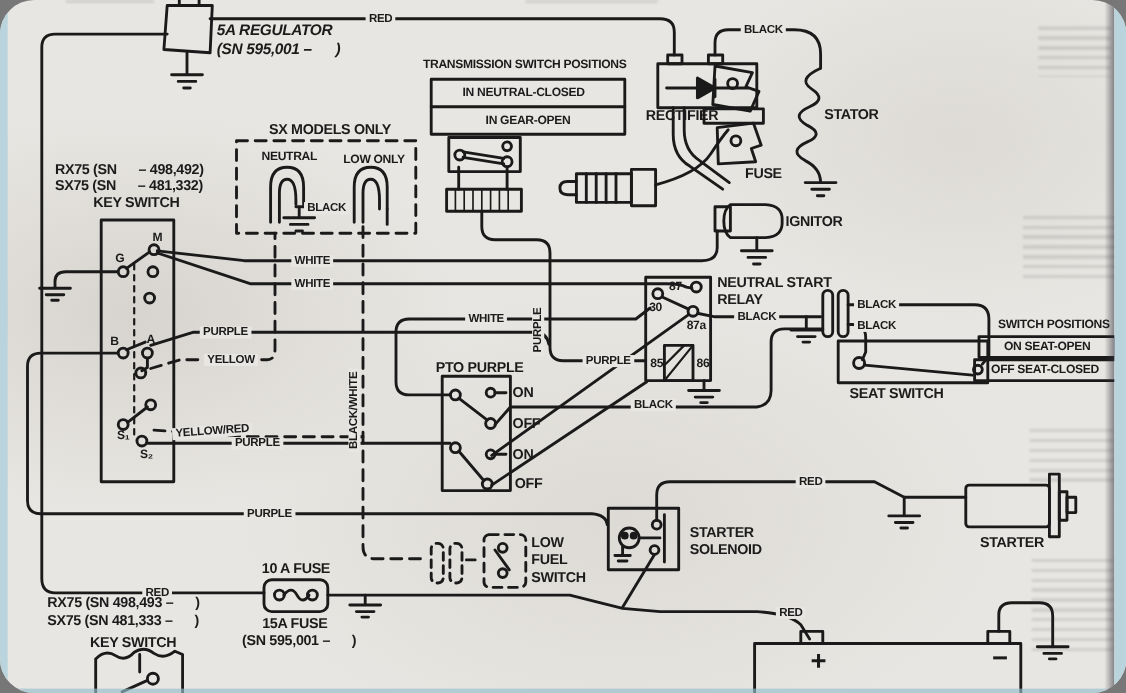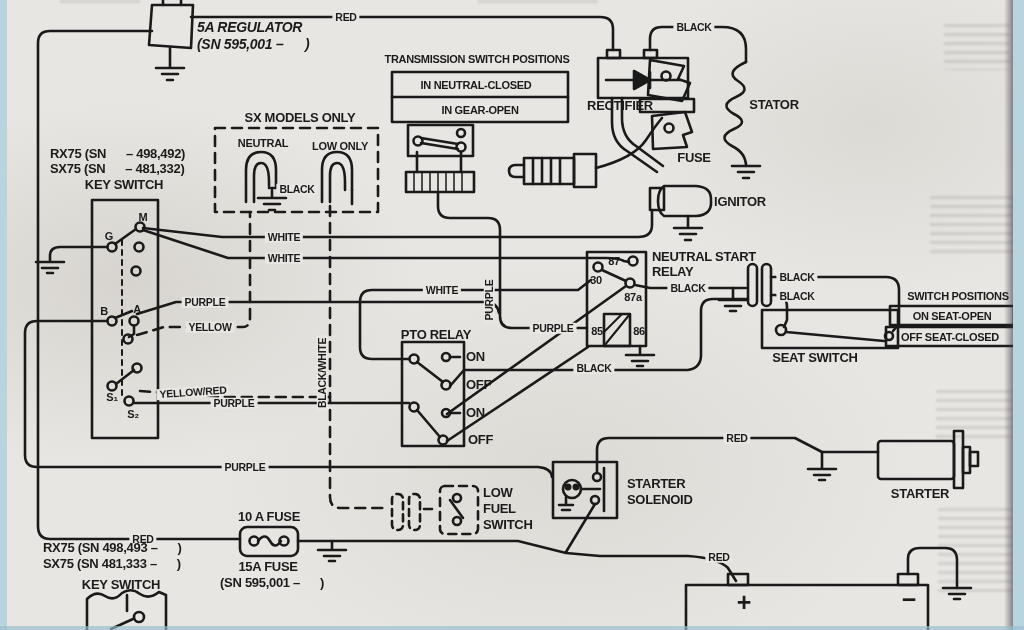--- a/index.html
+++ b/index.html
@@ -4,20 +4,21 @@
 <style>
   html,body{margin:0;padding:0;background:#777;}
   #page{
     position:relative;width:1024px;height:630px;overflow:hidden;
     background-color:#e8e6e2;
     background-image:
       radial-gradient(420px 260px at 12% 45%, rgba(175,170,162,.30), transparent 70%),
       radial-gradient(500px 300px at 55% 75%, rgba(175,170,162,.20), transparent 70%),
       radial-gradient(360px 240px at 85% 20%, rgba(180,176,168,.22), transparent 70%);
     font-family:"Liberation Sans", sans-serif;
+    border-radius:31px;
   }
   svg.wires{position:absolute;left:0;top:0;}
   .L{
     position:absolute;font-weight:bold;color:#1b1b1b;white-space:pre;
     transform:translate(-50%,-50%);letter-spacing:-0.3px;font-size:13px;line-height:1;
   }
   .la{transform:none;}
   .sm{font-size:10.5px;background:#e8e6e2;padding:0 3px;}
   .it{font-style:italic;font-size:14px;}
   .t12{font-size:11px;}
@@ -266,21 +267,21 @@
 
   <div class="L sm" style="left:688px;top:288px">BLACK</div>
   <div class="L sm" style="left:797px;top:277px">BLACK</div>
   <div class="L sm" style="left:797px;top:296px">BLACK</div>
 
   <div class="L t12" style="left:958px;top:296px">SWITCH POSITIONS</div>
   <div class="L t12" style="left:952px;top:316px">ON SEAT-OPEN</div>
   <div class="L t12" style="left:950px;top:337px">OFF SEAT-CLOSED</div>
   <div class="L" style="left:815px;top:357px">SEAT SWITCH</div>
 
-  <div class="L" style="left:436px;top:334px">PTO RELAY</div>
+  <div class="L" style="left:436px;top:334px">PTO PURPLE</div>
   <div class="L la" style="left:466px;top:350px">ON</div>
   <div class="L la" style="left:466px;top:378px">OFF</div>
   <div class="L la" style="left:466px;top:406px">ON</div>
   <div class="L la" style="left:468px;top:433px">OFF</div>
 
   <div class="L la" style="left:483px;top:486px">LOW</div>
   <div class="L la" style="left:483px;top:502px">FUEL</div>
   <div class="L la" style="left:483px;top:518px">SWITCH</div>
 
   <div class="L" style="left:269px;top:516px">10 A FUSE</div>

